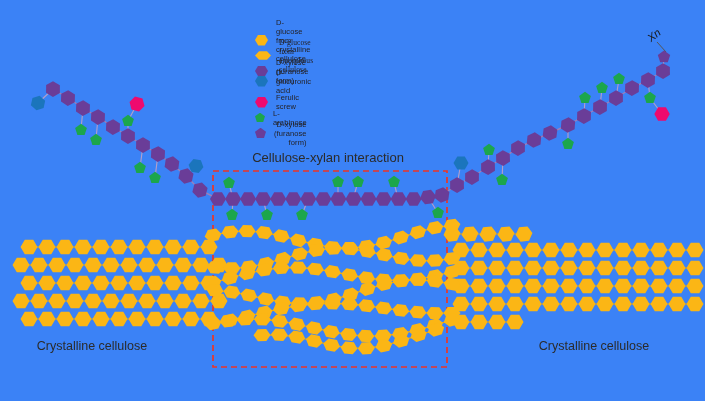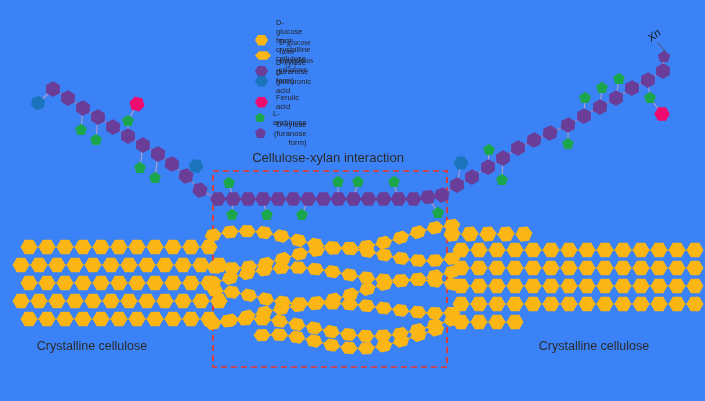--- a/index.html
+++ b/index.html
@@ -381,21 +381,21 @@
       <div class="legend-row" style="top: 31px;">
         <span class="legend-icon icon-hex" style="background: rgb(106, 61, 152);"></span>
         <span class="legend-label">D-xylose (furanose form)</span>
       </div>
       <div class="legend-row" style="top: 41px;">
         <span class="legend-icon icon-hex" style="background: rgb(27, 117, 188);"></span>
         <span class="legend-label">D-glucuronic acid</span>
       </div>
       <div class="legend-row" style="top: 62px;">
         <span class="legend-icon icon-hex" style="background: rgb(238, 10, 110);"></span>
-        <span class="legend-label">Ferulic acid</span>
+        <span class="legend-label">Ferulic screw</span>
       </div>
       <div class="legend-row" style="top: 77.5px;">
         <span class="legend-icon icon-pent-sm" style="background: rgb(28, 166, 76);"></span>
         <span class="legend-label">L-arabinose</span>
       </div>
       <div class="legend-row" style="top: 93px; text-align: right;">
         <span class="legend-icon icon-pent" style="background: rgb(106, 61, 152);"></span>
         <span class="legend-label">D-xylose (furanose form)</span>
       </div>
     </div>

